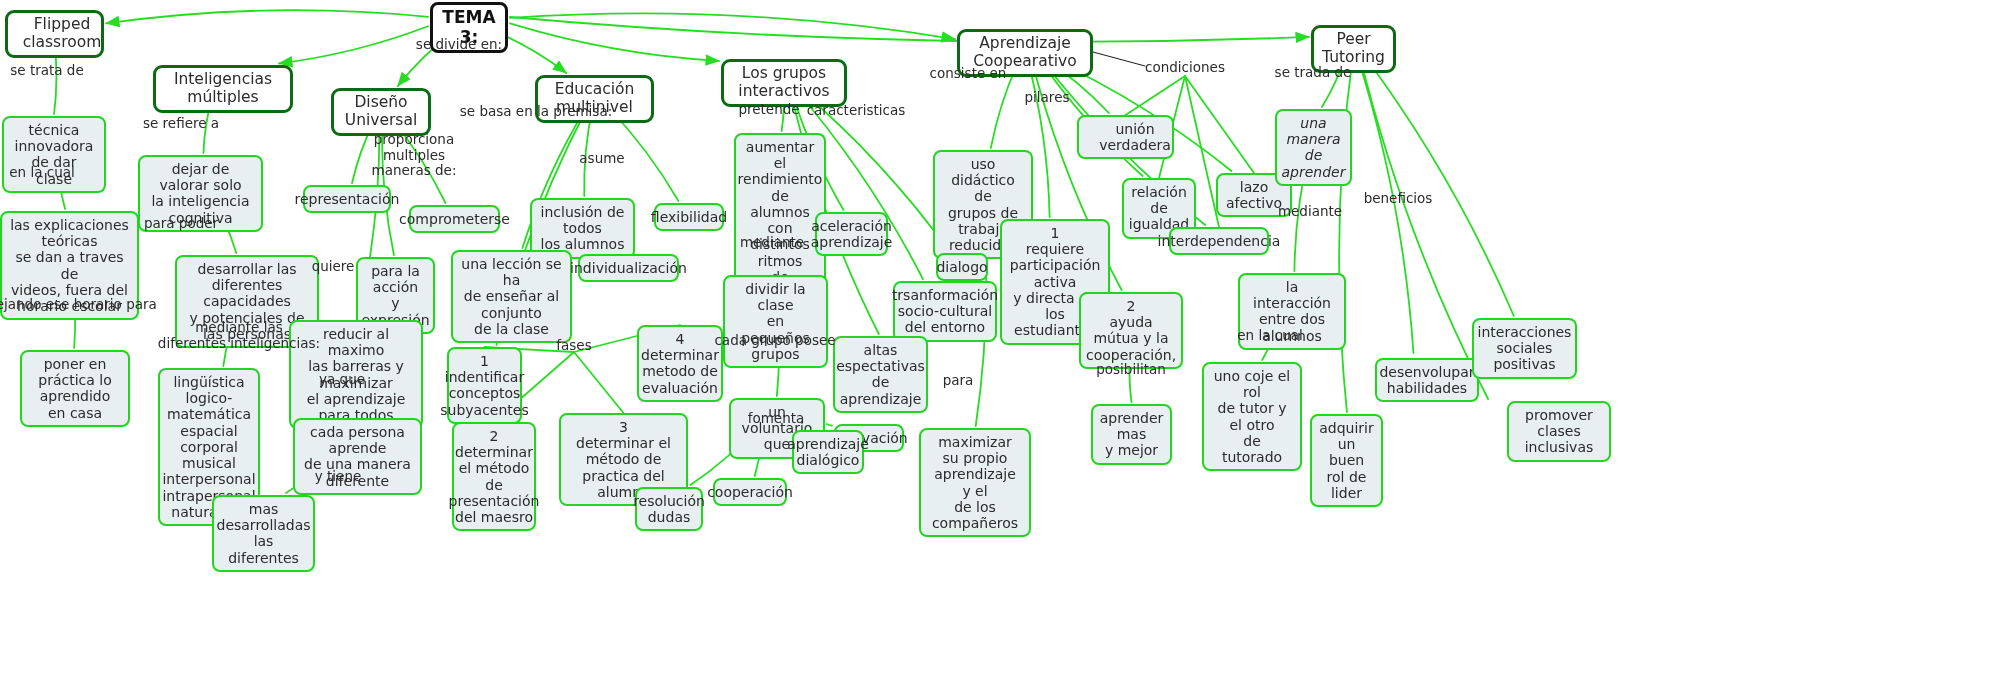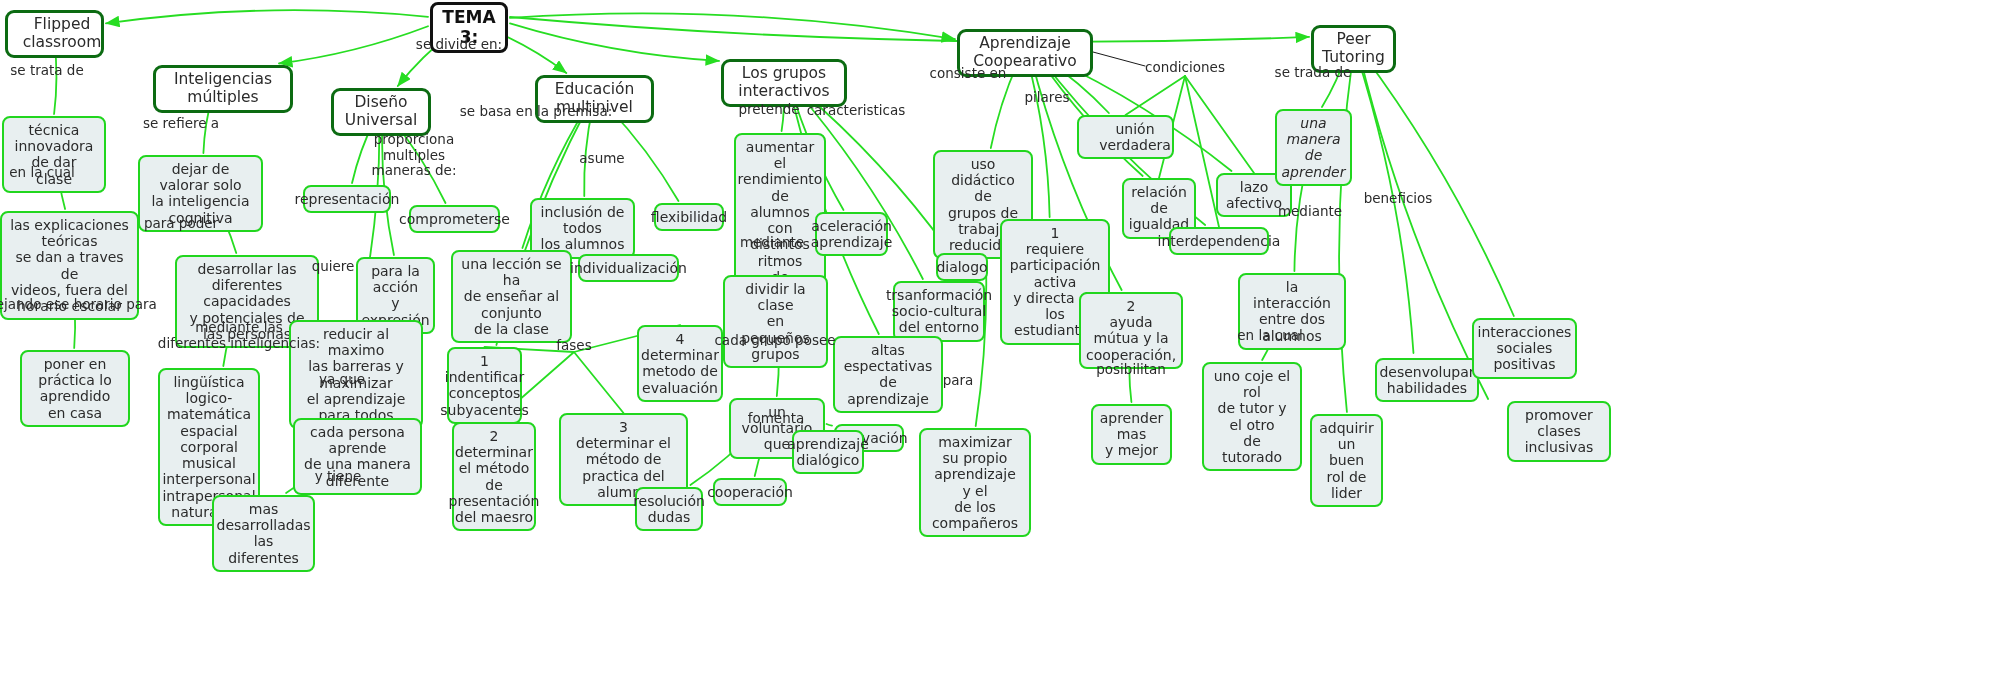--- a/index.html
+++ b/index.html
@@ -217,24 +217,24 @@
 evaluación</span></div>
       <div class="node sub" style="left: 734px; top: 133px; width: 92px; min-height: 72px;"><span>aumentar el
 rendimiento de
 alumnos con
 distintos ritmos
 de aprendizaje</span></div>
       <div class="node sub" style="left: 815px; top: 212px; width: 73px; min-height: 33px;"><span>aceleración
 aprendizaje</span></div>
       <div class="node sub" style="left: 723px; top: 275px; width: 105px; min-height: 33px;"><span>dividir la clase
 en pequeños grupos</span></div>
-      <div class="node sub" style="left: 893px; top: 281px; width: 92px; min-height: 44px;"><span>trsanformación
+      <div class="node sub" style="left: 893px; top: 281px; width: 104px; min-height: 44px;"><span>trsanformación
 socio-cultural
 del entorno</span></div>
-      <div class="node sub" style="left: 833px; top: 336px; width: 110px; min-height: 33px; text-align: center;"><span>altas espectativas
+      <div class="node sub" style="left: 833px; top: 336px; width: 95px; min-height: 33px; text-align: center;"><span>altas espectativas
 de aprendizaje</span></div>
       <div class="node sub" style="left: 729px; top: 398px; width: 96px; min-height: 24px;"><span>un voluntario que</span></div>
       <div class="node sub" style="left: 834px; top: 424px; width: 70px; min-height: 24px;"><span>motivación</span></div>
       <div class="node sub" style="left: 792px; top: 430px; width: 72px; min-height: 33px;"><span>aprendizaje
 dialógico</span></div>
       <div class="node sub" style="left: 713px; top: 478px; width: 74px; min-height: 24px;"><span>cooperación</span></div>
       <div class="node sub" style="left: 635px; top: 487px; width: 68px; min-height: 33px;"><span>resolución
 dudas</span></div>
       <div class="node sub" style="left: 933px; top: 150px; width: 100px; min-height: 44px;"><span>uso didáctico de
 grupos de trabajo

